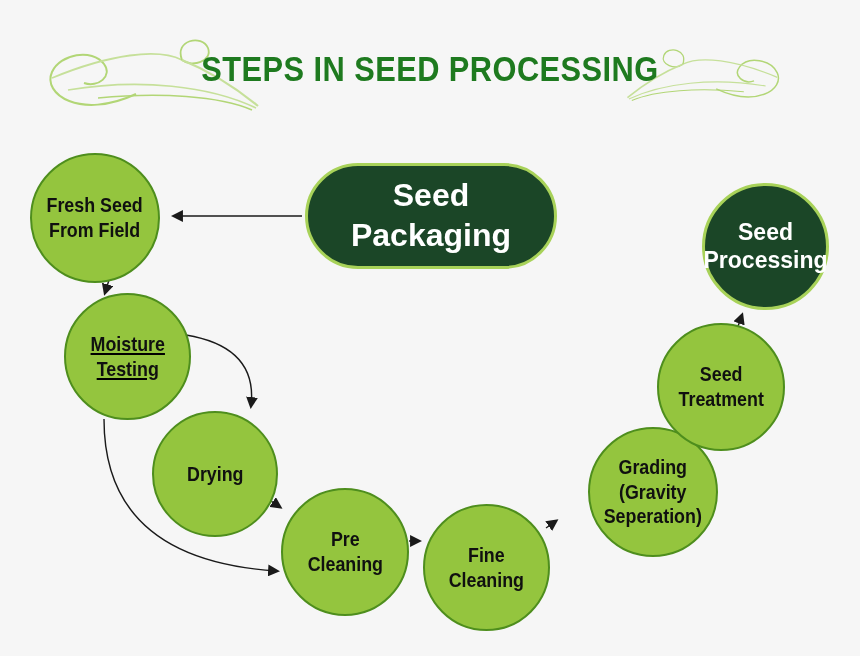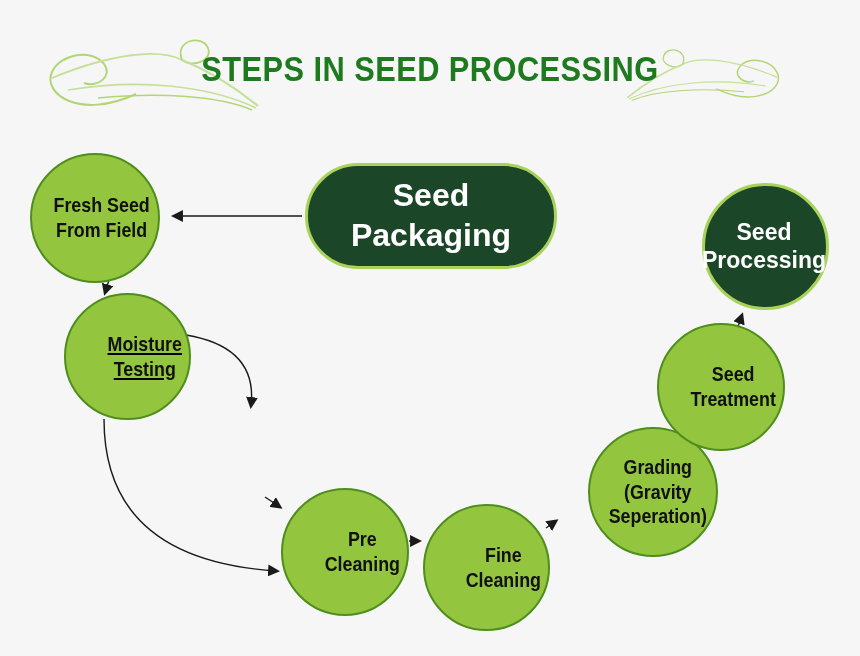--- a/index.html
+++ b/index.html
@@ -35,21 +35,21 @@
     border:3px solid var(--dark-border,#a5d055);
     display:flex;flex-direction:column;align-items:center;justify-content:center;
   }
   .hub span{display:block;color:var(--text-light,#fff);font-size:32px;font-weight:bold;line-height:1.24;}
 
   
   .node{
     position:absolute;box-sizing:border-box;border-radius:50%;
     background:var(--circle-fill,#94c53e);
     border:2.5px solid var(--circle-border,#4e8e1d);
-    display:flex;align-items:center;justify-content:flex-end;text-align:center;
+    display:flex;align-items:center;justify-content:center;text-align:center;
   }
   .node.dark{
     background:var(--dark-fill,#1b4627);
     border:3.5px solid var(--dark-border,#a5d055);
   }
   .label{
     font-weight:bold;font-size:21px;line-height:1.18;
     color:var(--text-dark,#111);
     transform:scaleX(0.85);
     white-space:nowrap;
@@ -124,20 +124,25 @@
     </div>
   </div>
 
   <div class="node n-moisture">
     <div class="label">
       <span>Moisture</span>
       <span>Testing</span>
     </div>
   </div>
 
+  <div class="node n-drying">
+    <div class="label">
+      <span>Drying</span>
+    </div>
+  </div>
 
   <div class="node n-pre">
     <div class="label">
       <span>Pre</span>
       <span>Cleaning</span>
     </div>
   </div>
 
   <div class="node n-fine">
     <div class="label">

